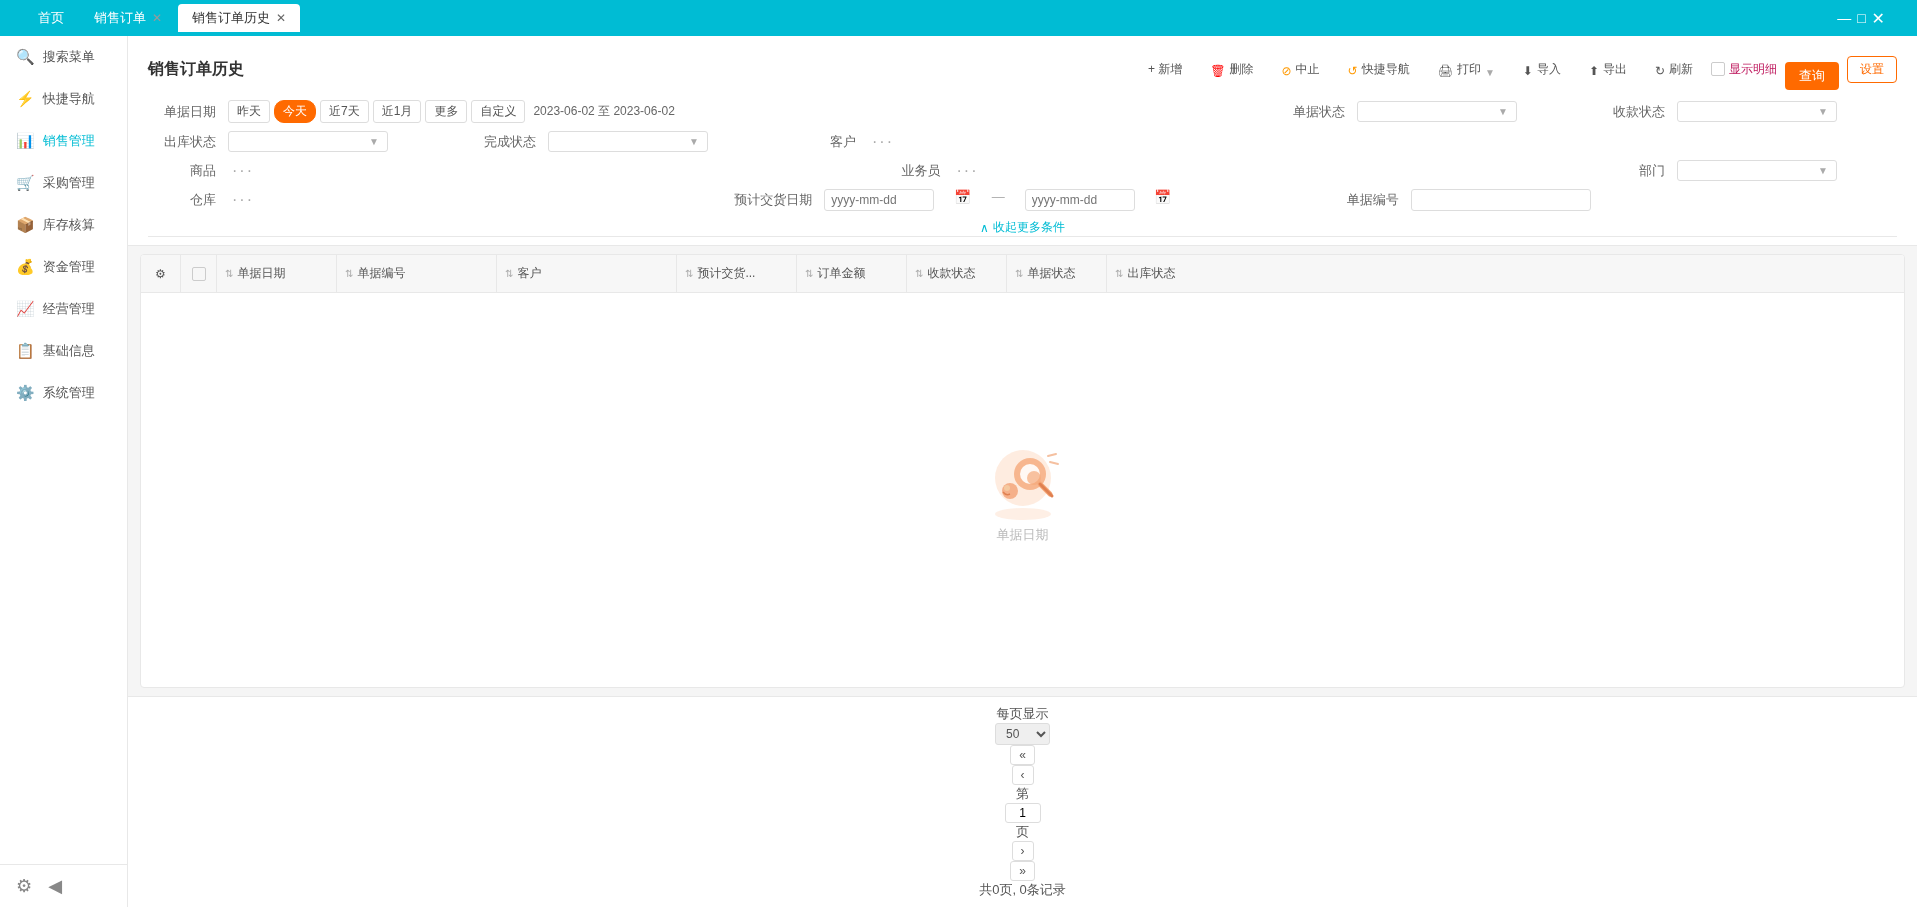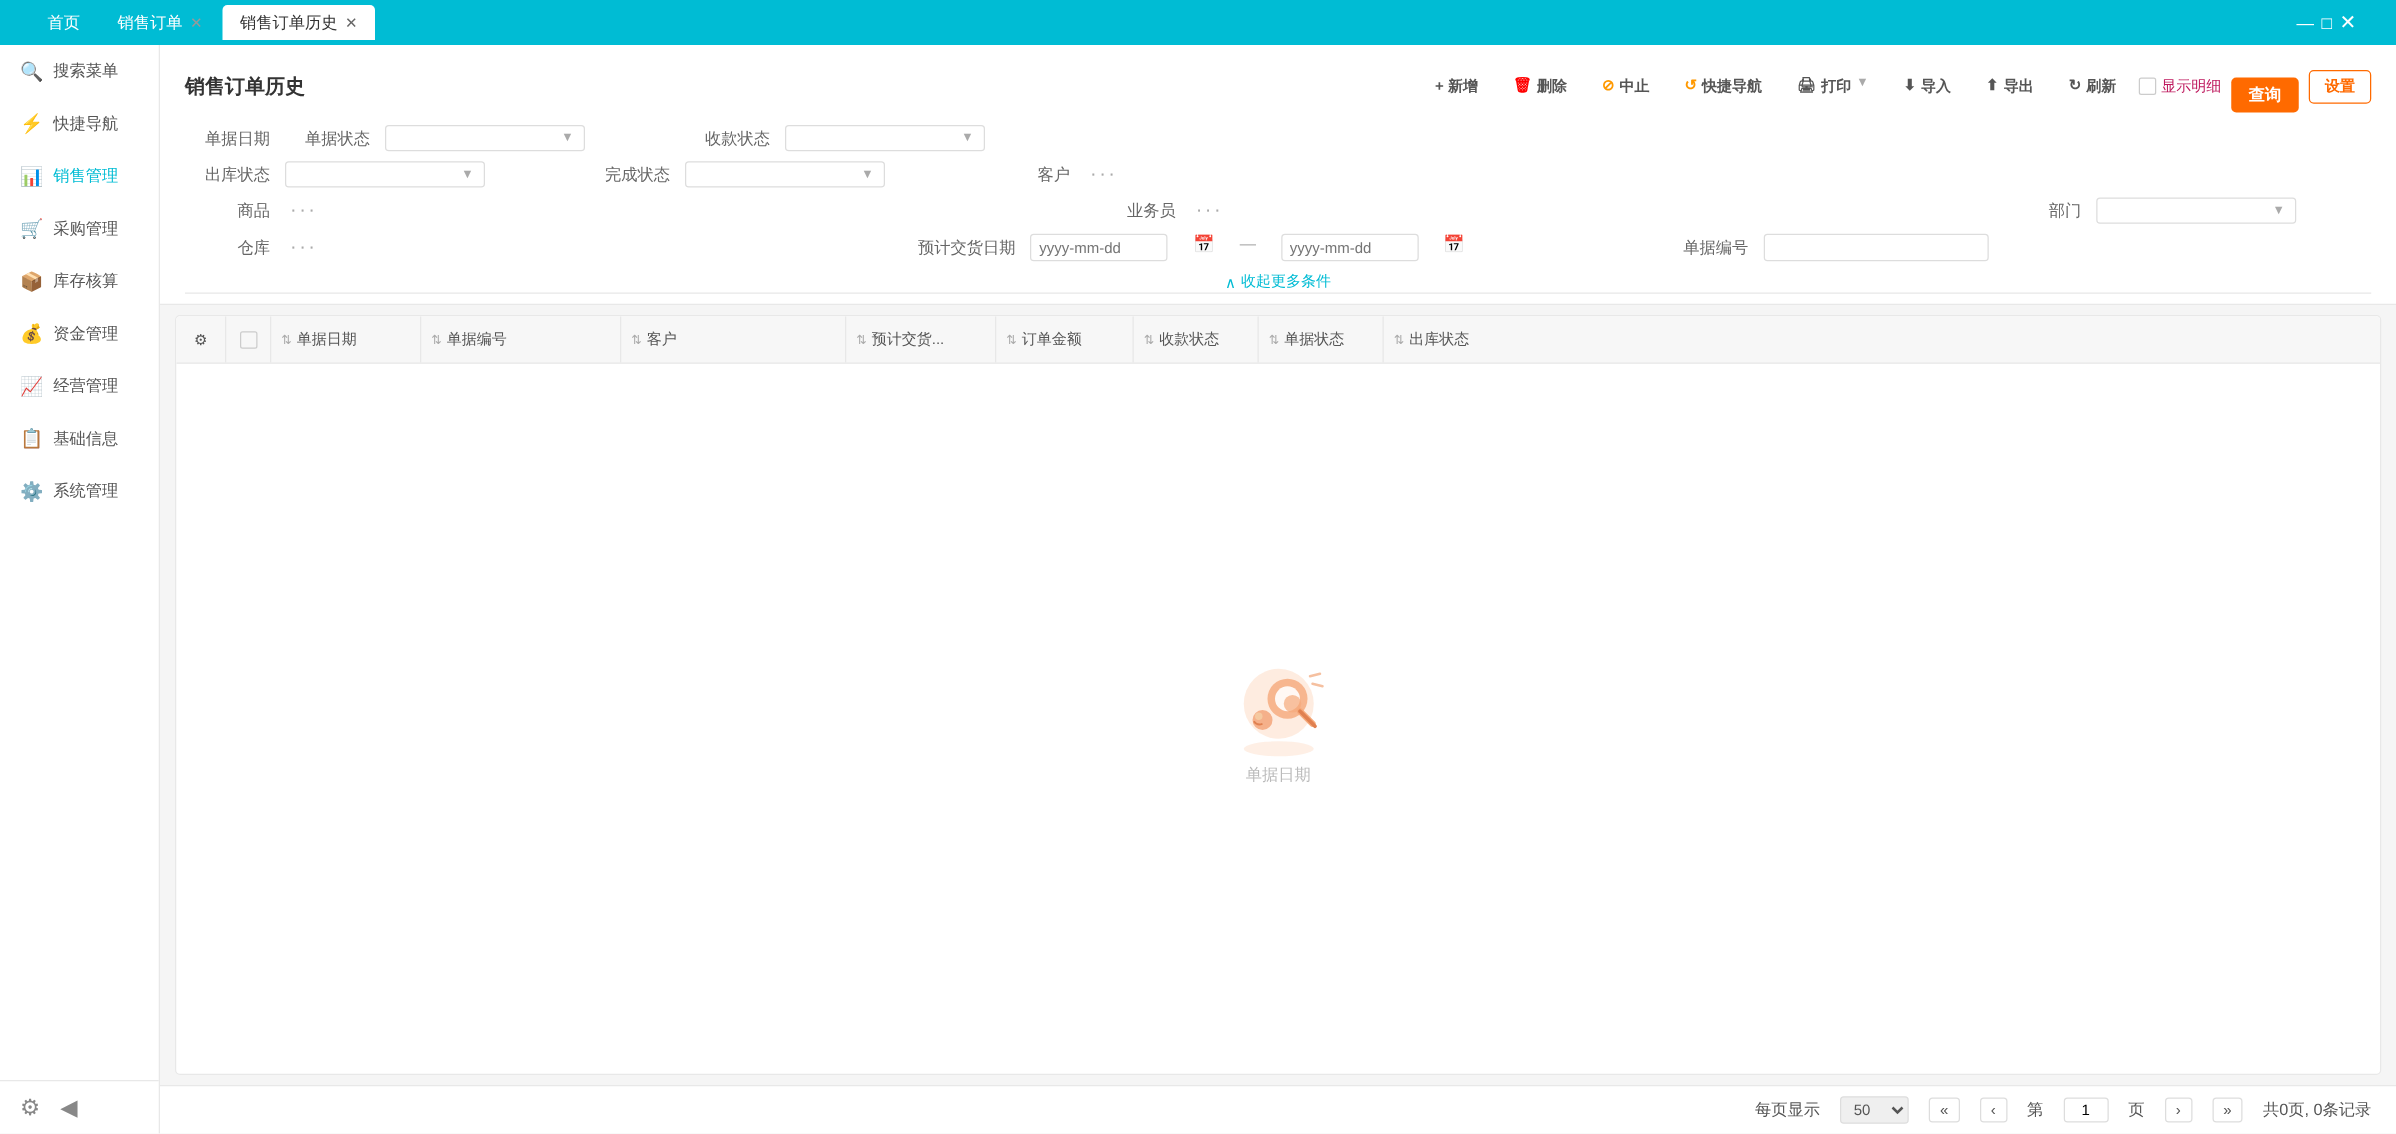--- a/index.html
+++ b/index.html
@@ -114,30 +114,29 @@
       font-weight: bold;
       color: #333;
     }
     .toolbar {
       display: flex;
       align-items: center;
       gap: 8px;
     }
     .toolbar-btn {
       display: flex;
-      align-items: flex-start;
+      align-items: flex-end;
       gap: 4px;
       padding: 4px 10px;
       border: none;
       background: transparent;
       cursor: pointer;
       color: #555;
       font-size: 12px;
       border-radius: 3px;
-      font-weight: bold;
     }
     .toolbar-btn.primary {
       background: #ff6a00;
       color: #fff;
       border-radius: 4px;
       padding: 5px 14px;
       font-size: 13px;
       margin-top: 14px;
     }
     .toolbar-btn.outline-primary {
@@ -273,24 +272,25 @@
     }
 
     
     .table-footer {
       background: #fff;
       border-top: 1px solid #e8e8e8;
       padding: 8px 20px;
       display: flex;
       align-items: center;
       justify-content: flex-end;
-      gap: 16px;
+      gap: 0;
       font-size: 13px;
       color: #555;
       flex-shrink: 0;
+      flex-direction: column;
     }
     .page-size-select {
       border: 1px solid #ddd;
       border-radius: 3px;
       padding: 2px 6px;
       font-size: 12px;
       color: #555;
     }
     .page-btn {
       padding: 2px 8px;
@@ -452,20 +452,31 @@
           <button class="toolbar-btn outline-primary">
             <span>设置</span>
           </button>
         </div>
       </div>
 
       <div class="filter-area" style="padding:0;background:transparent;">
 
         <div class="filter-row">
           <span class="filter-label">单据日期</span>
+          <div class="filter-control">
+            <div class="date-quick-btns">
+              <button class="date-quick-btn">昨天</button>
+              <button class="date-quick-btn active">今天</button>
+              <button class="date-quick-btn">近7天</button>
+              <button class="date-quick-btn">近1月</button>
+              <button class="date-quick-btn">更多</button>
+              <button class="date-quick-btn">自定义</button>
+            </div>
+            <span class="date-range">2023-06-02 至 2023-06-02</span>
+          </div>
           <span class="filter-label">单据状态</span>
           <div class="filter-control" style="max-width:220px;">
             <div class="filter-select">
               <span style="color:#ccc;"></span>
               <span class="chevron">▼</span>
             </div>
           </div>
           <span class="filter-label" style="margin-left:20px;">收款状态</span>
           <div class="filter-control" style="max-width:220px;">
             <div class="filter-select">

